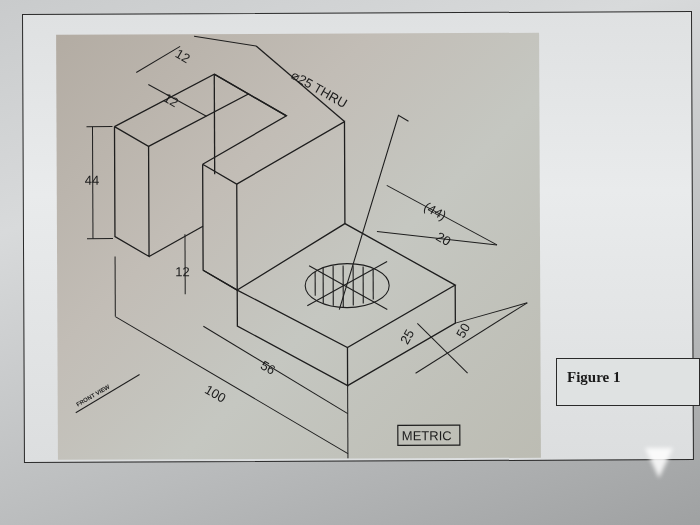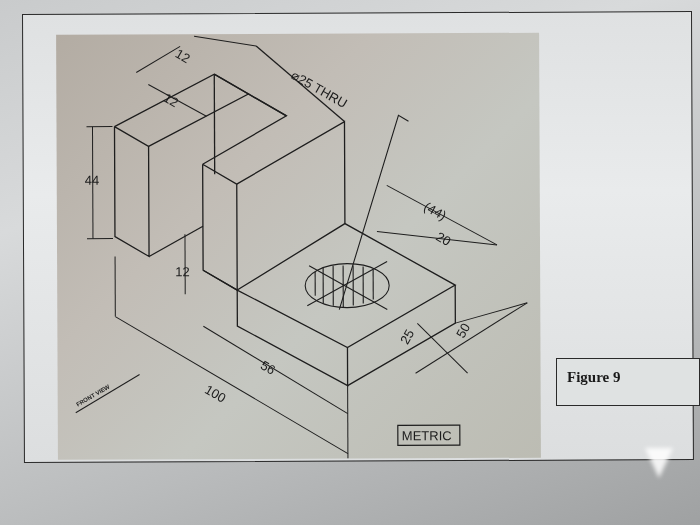--- a/index.html
+++ b/index.html
@@ -101,15 +101,15 @@
       <text class="fv" x="20" y="372" transform="rotate(-30 20 372)">FRONT VIEW</text>
       <line x1="18" y1="378" x2="82" y2="340" stroke="#1e1e1e" stroke-width="1"></line>
 
       <rect x="340" y="392" width="62" height="20" fill="none" stroke="#1e1e1e" stroke-width="1.2"></rect>
       <text class="metric-label" x="344" y="407">METRIC</text>
     </svg>
   </div>
 </div>
 
 <div class="caption-box">
-  <span class="caption">Figure 9</span>
+  <span class="caption">Figure 1</span>
 </div>
 <div class="glare"></div>
 
 </body></html>

